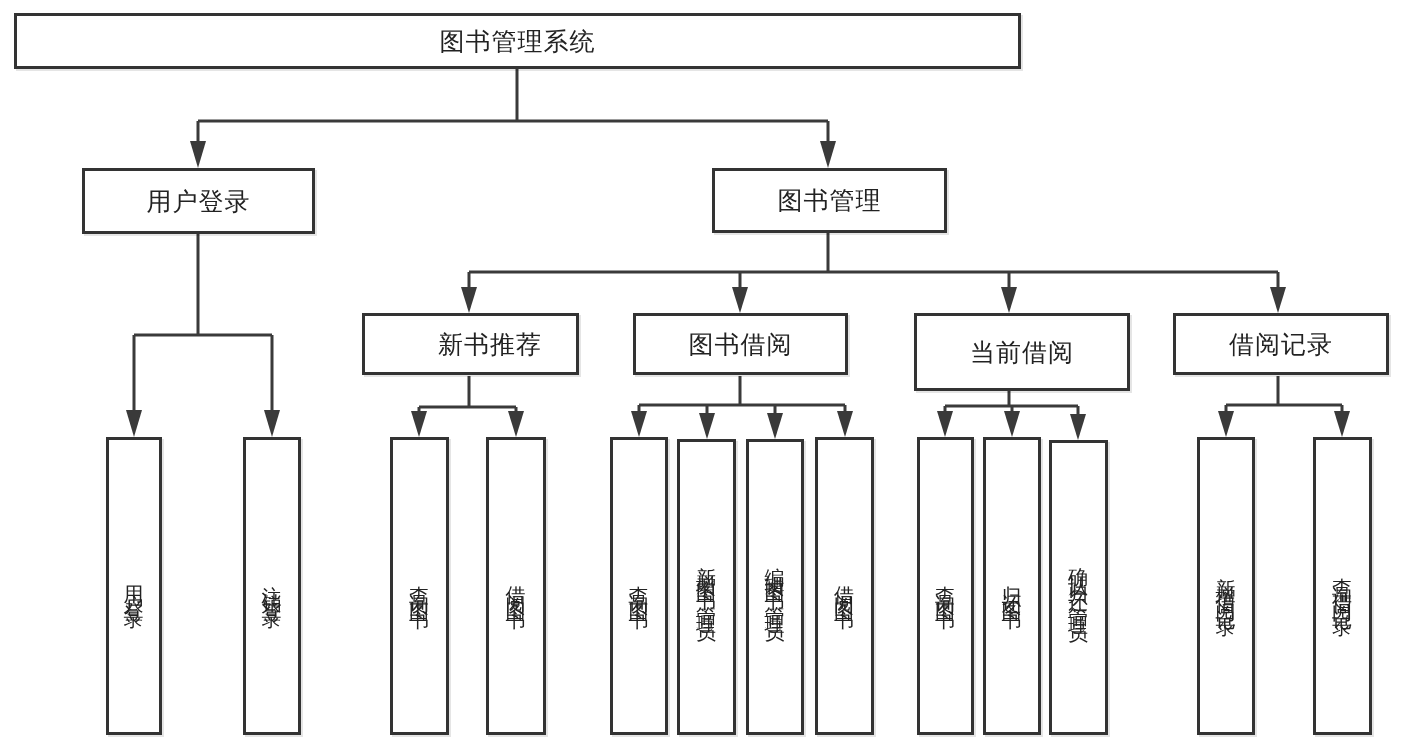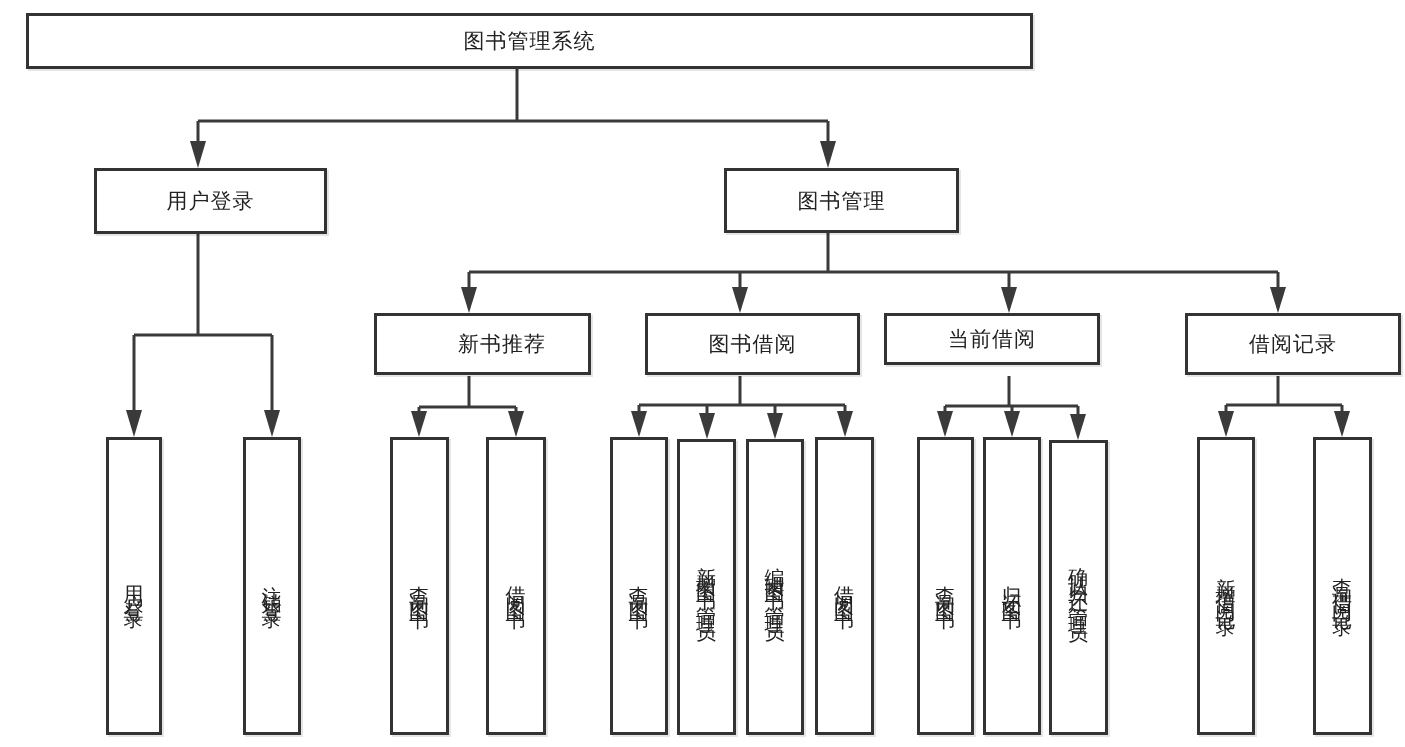--- a/index.html
+++ b/index.html
@@ -2,23 +2,22 @@
 <html><head>
 <meta charset="utf-8">
 <style>
   html,body{margin:0;padding:0;background:#ffffff;}
   body{font-family:"Liberation Sans","DejaVu Sans",sans-serif;color:#222222;}
   .canvas{position:relative;width:1405px;height:747px;background:#ffffff;overflow:hidden;}
   .wires{position:absolute;left:0;top:0;width:1405px;height:747px;}
   .hnode{
     position:absolute;box-sizing:border-box;border:3px solid #333333;background:#ffffff;
     display:flex;align-items:center;justify-content:center;
-    font-size:21px;letter-spacing:1px;box-shadow:2px 2px 0 rgba(0,0,0,0.10);
+    font-size:25px;letter-spacing:1px;box-shadow:2px 2px 0 rgba(0,0,0,0.10);
     z-index:2;
-    margin-left:12px;
   }
   .vnode{
     position:absolute;box-sizing:border-box;border:3px solid #333333;background:#ffffff;
     display:flex;align-items:center;justify-content:center;
     box-shadow:2px 2px 0 rgba(0,0,0,0.10);
     z-index:2;
   }
   .vnode span{
     writing-mode:vertical-lr;text-orientation:mixed;
     font-size:20px;letter-spacing:8px;line-height:1;white-space:nowrap;
@@ -83,21 +82,21 @@
     </g>
   </svg>
 
   <div class="hnode" style="left:14px;top:13px;width:1007px;height:56px;">图书管理系统</div>
 
   <div class="hnode" style="left:82px;top:168px;width:233px;height:66px;">用户登录</div>
   <div class="hnode" style="left:712px;top:168px;width:235px;height:65px;">图书管理</div>
 
   <div class="hnode" style="left:362px;top:313px;width:217px;height:62px;padding-left:39px;">新书推荐</div>
   <div class="hnode" style="left:633px;top:313px;width:215px;height:62px;">图书借阅</div>
-  <div class="hnode" style="left:872px;top:313px;width:216px;height:52px;">当前借阅</div>
+  <div class="hnode" style="left:914px;top:313px;width:216px;height:78px;">当前借阅</div>
   <div class="hnode" style="left:1173px;top:313px;width:216px;height:62px;">借阅记录</div>
 
   <div class="vnode" style="left:106px;top:437px;width:56px;height:298px;">
     <span>用户登录</span>
   </div>
   <div class="vnode" style="left:243px;top:437px;width:58px;height:298px;">
     <span>注销登录</span>
   </div>
 
   <div class="vnode" style="left:390px;top:437px;width:59px;height:298px;">

